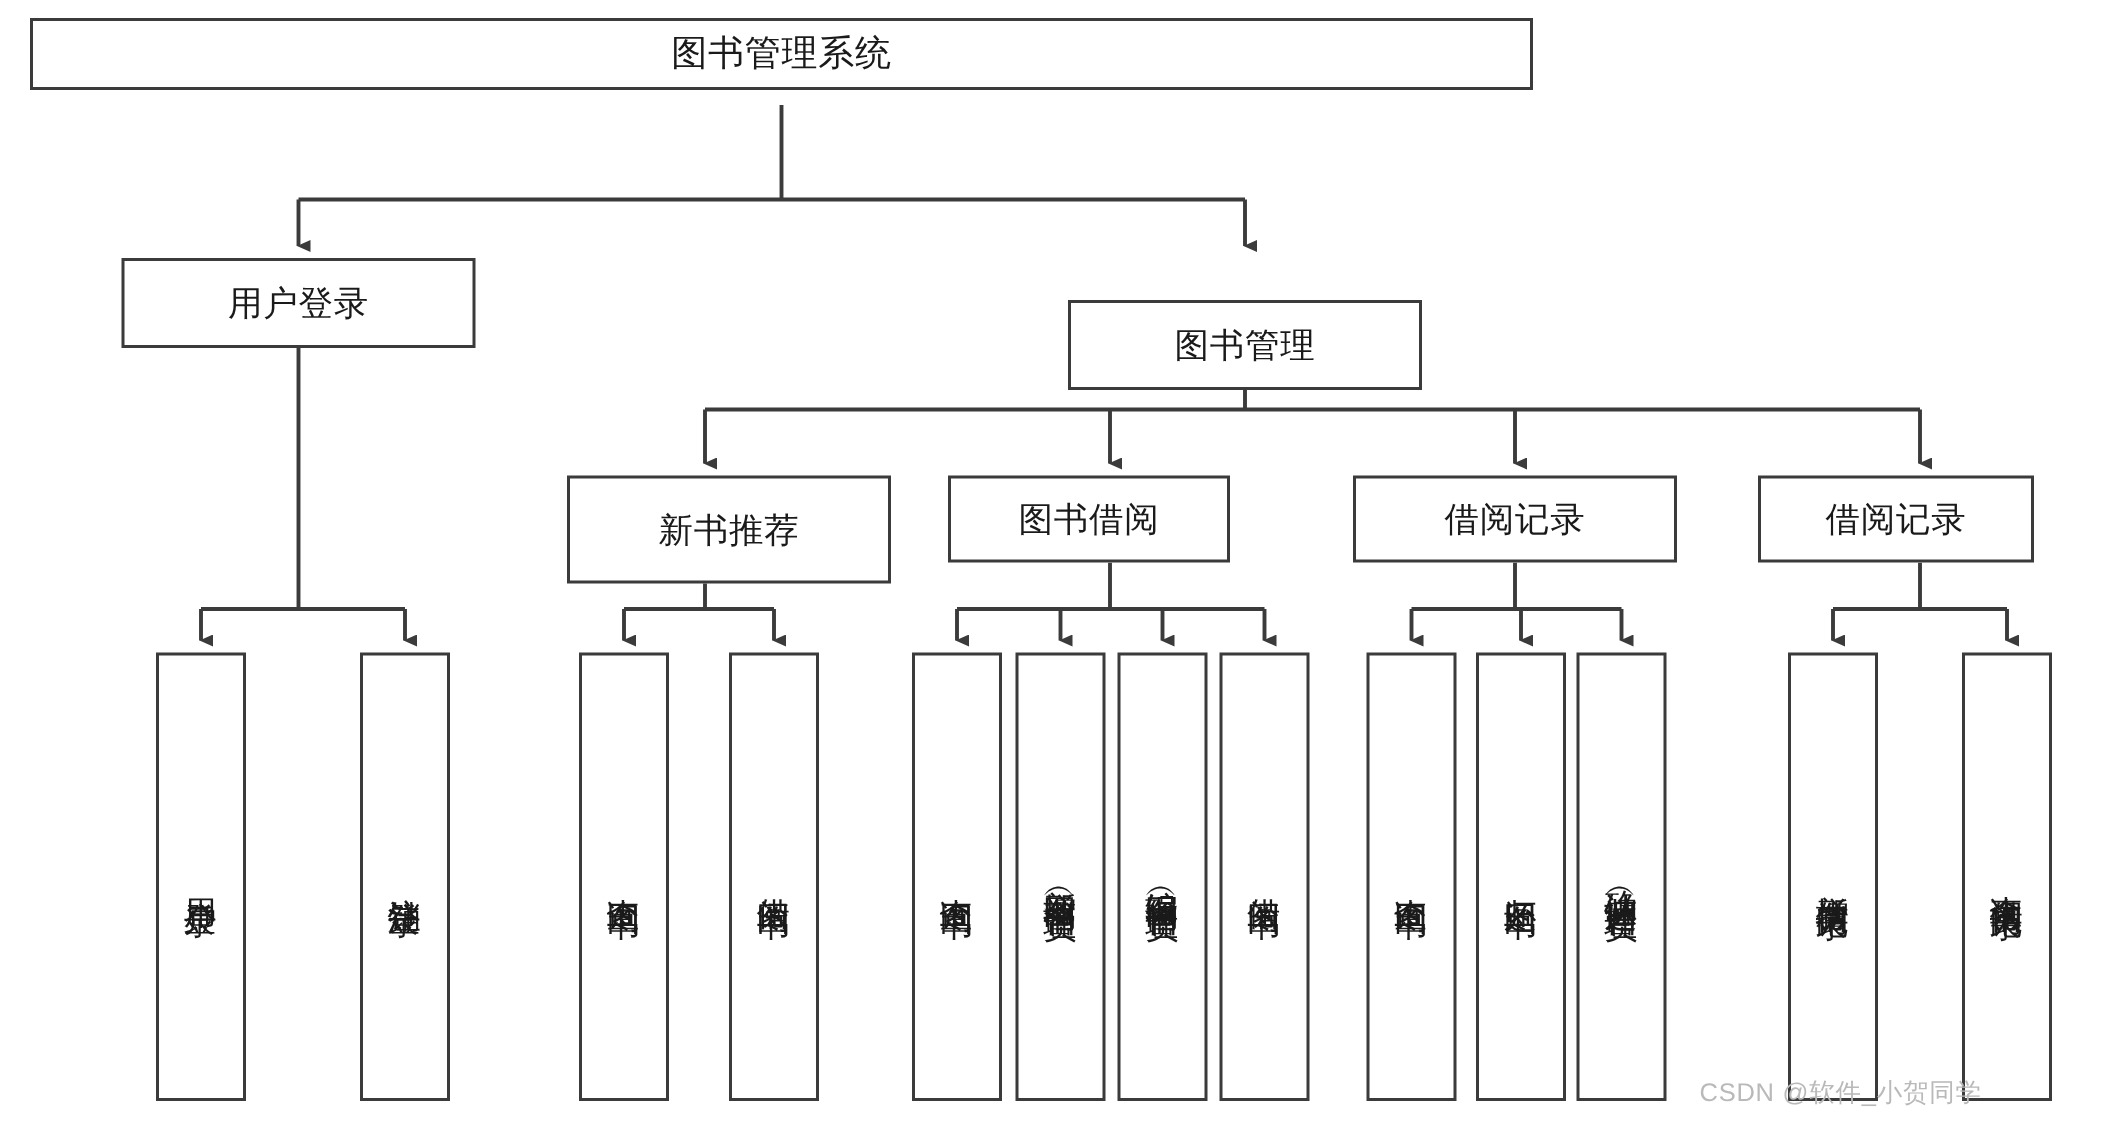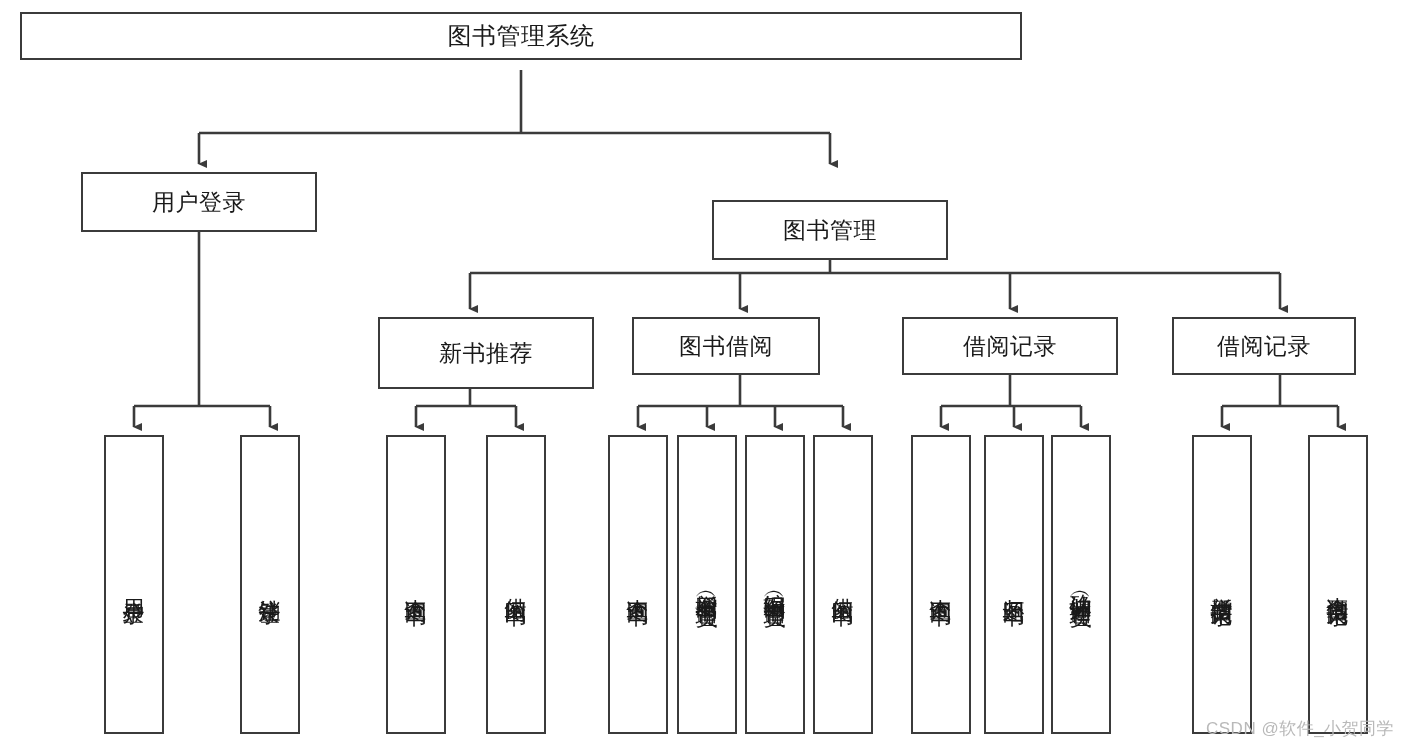--- a/index.html
+++ b/index.html
@@ -175,15 +175,15 @@
         <span class="label">确认归还（管理员）</span>
       </div>
       <div class="node vertical" style="left: 1192px; top: 435px; width: 60px; height: 299px;">
         <span class="label">新增借阅记录</span>
       </div>
       <div class="node vertical" style="left: 1308px; top: 435px; width: 60px; height: 299px;">
         <span class="label">查询借阅记录</span>
       </div>
     </div>
 
-  <div class="watermark" style="left: 1206px; top: 717px; color: rgb(185, 185, 185);">CSDN @软件_小贺同学</div>
+  <div class="watermark" style="left: 1133px; top: 717px; color: rgb(185, 185, 185);">CSDN @软件_小贺同学</div>
 
 </div>
 
 </body></html>

